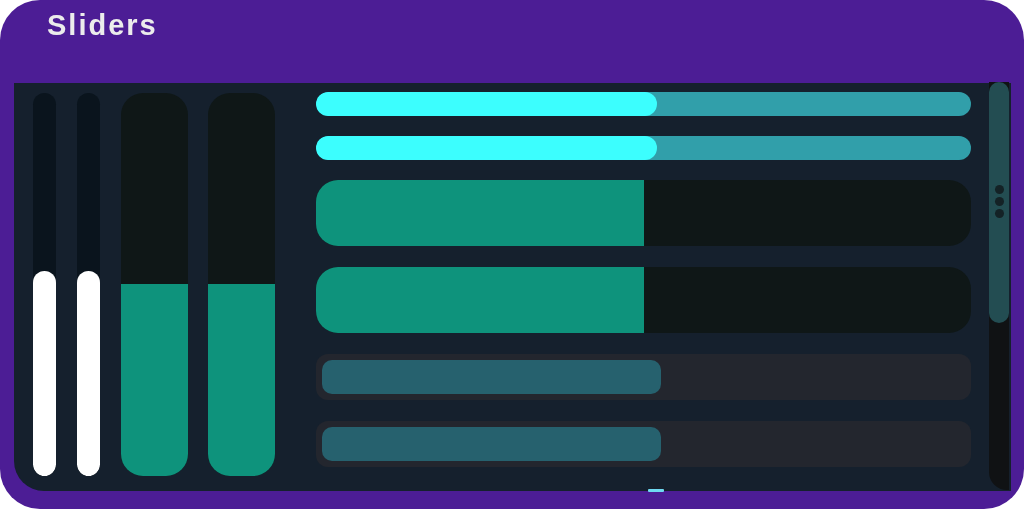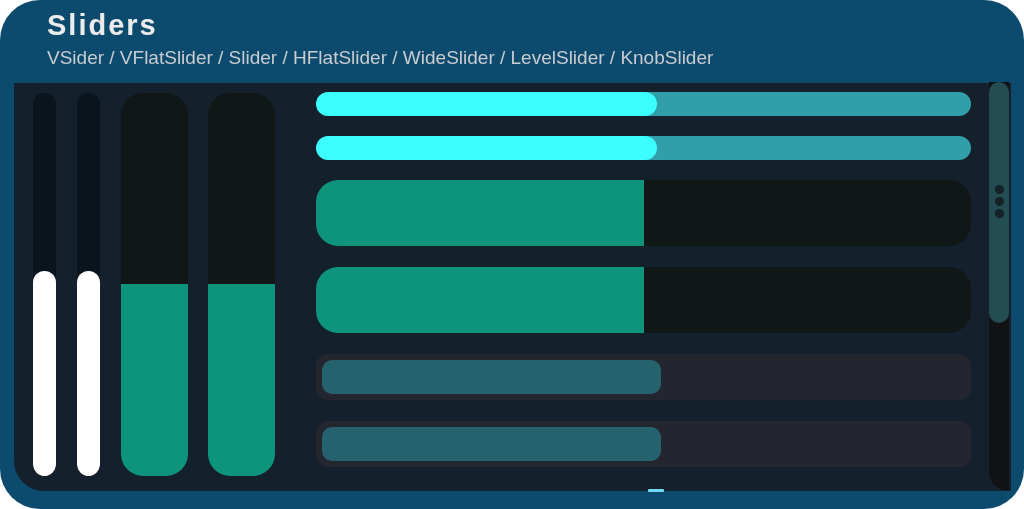--- a/index.html
+++ b/index.html
@@ -1,17 +1,17 @@
 <!DOCTYPE html>
 <html><head>
 <meta charset="utf-8">
 <style>
   html,body{margin:0;padding:0;background:#ffffff;}
   body{width:1024px;height:509px;position:relative;overflow:hidden;font-family:"Liberation Sans",sans-serif;}
-  .window{position:absolute;left:0;top:0;width:1024px;height:509px;border-radius:40px;background:#0c4a6e;overflow:hidden;}
+  .window{position:absolute;left:0;top:0;width:1024px;height:509px;border-radius:40px;background:#4c1d95;overflow:hidden;}
   .title{position:absolute;left:47px;top:9px;font-size:29px;font-weight:bold;letter-spacing:2px;color:#ececec;}
   .subtitle{position:absolute;left:47px;top:47px;font-size:19px;color:#c9ccd1;}
   .content{position:absolute;left:14px;top:83px;width:997px;height:408px;background:#15202d;border-radius:0 0 0 30px;}
   .vtrack{position:absolute;top:93px;height:383px;border-radius:12px;background:#0a141d;overflow:hidden;}
   .vfill{position:absolute;left:0;right:0;bottom:0;background:#ffffff;border-radius:12px;}
   .vflat{position:absolute;top:93px;height:383px;border-radius:22px;background:#0f1717;overflow:hidden;}
   .vflat-fill{position:absolute;left:0;right:0;bottom:0;background:#0e937c;}
   .htrack{position:absolute;left:316px;width:655px;height:24px;border-radius:12px;background:#319faa;overflow:hidden;}
   .hfill{position:absolute;left:0;top:0;bottom:0;background:#3cfefe;border-radius:12px;}
   .wide{position:absolute;left:316px;width:655px;height:66px;border-radius:22px;background:#0f1717;overflow:hidden;}
@@ -21,21 +21,20 @@
   .scroll-track{position:absolute;left:989px;top:82px;width:20px;height:408px;background:#101214;border-radius:0 0 0 18px;}
   .scroll-thumb{position:absolute;left:989px;top:82px;width:20px;height:241px;background:#234d52;border-radius:10px;}
   .grip-dot{position:absolute;left:995px;width:9px;height:9px;border-radius:50%;background:#142226;}
   .indicator{position:absolute;left:648px;top:489px;width:16px;height:3px;background:#6fd9f2;border-radius:1px;}
 </style>
 </head>
 <body>
 
 <div class="window">
   <div class="title">Sliders</div>
-  <div class="subtitle">VSider / VFlatSlider / Slider / HFlatSlider / WideSlider / LevelSlider / KnobSlider</div>
 
   <div class="content"></div>
 
   <div class="vtrack" style="left:33px;width:23px;">
     <div class="vfill" style="height:205px;"></div>
   </div>
   <div class="vtrack" style="left:77px;width:23px;">
     <div class="vfill" style="height:205px;"></div>
   </div>
 

